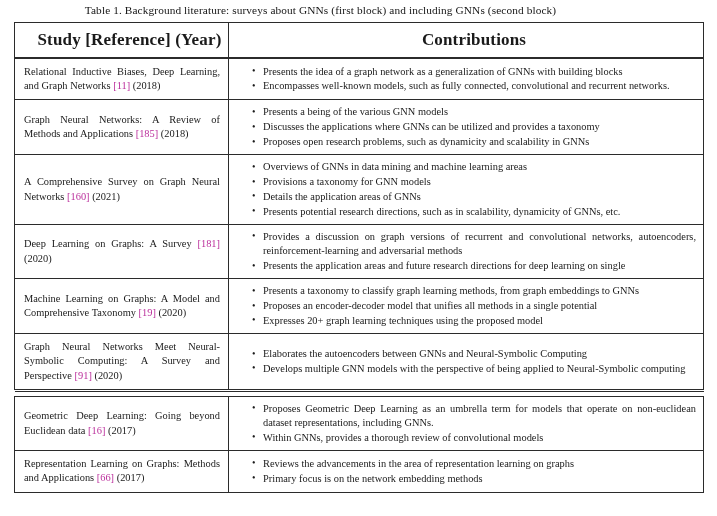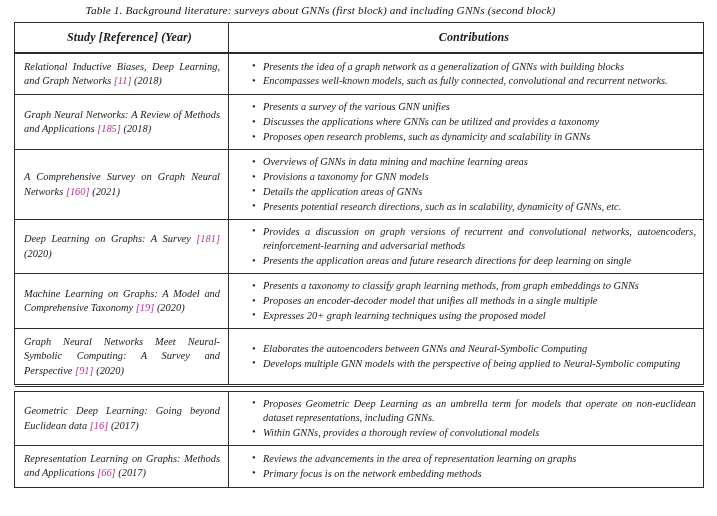--- a/index.html
+++ b/index.html
@@ -14,21 +14,20 @@
     font-family: "Liberation Serif", "DejaVu Serif", serif;
     color: #1a1a1a;
     overflow: hidden;
   }
 
   .page {
     position: relative;
     width: 641px;
     height: 516px;
     box-sizing: border-box;
-    font-style: italic;
   }
 
   
   .caption {
     text-align: center;
     font-size: 11.3px;
     line-height: 14px;
     padding-top: 3px;
     color: #141414;
     letter-spacing: 0.01em;
@@ -58,21 +57,21 @@
   table.lit td {
     border: 1px solid #2b2b2b;
     vertical-align: middle;
     box-sizing: border-box;
   }
 
   
   thead th {
     font-weight: bold;
     text-align: center;
-    font-size: 12px;
+    font-size: 17px;
     padding: 7px 4px 7px 20px;
     border-bottom: 1px solid #2b2b2b;
     letter-spacing: 0.01em;
   }
 
   
   tbody.block-first > tr:first-child > td {
     border-top: 2.2px solid #2b2b2b;
     margin-top: 46px;
   }
@@ -185,21 +184,21 @@
 
         <tr>
           <td class="study">
             <span>Graph Neural Networks: A Review of Methods and Applications</span>
             <span class="cite">[<span>185</span>]</span>
             (<span>2018</span>)
           </td>
           <td class="contrib">
             <ul class="bullets">
               <li>
-                  <span class="txt">Presents a survey of the various GNN unifies</span>
+                  <span class="txt">Presents a being of the various GNN models</span>
                 </li>
               <li>
                   <span class="txt">Discusses the applications where GNNs can be utilized and provides a taxonomy</span>
                 </li>
               <li>
                   <span class="txt">Proposes open research problems, such as dynamicity and scalability in GNNs</span>
                 </li>
             </ul>
           </td>
         </tr>
@@ -251,21 +250,21 @@
             <span>Machine Learning on Graphs: A Model and Comprehensive Taxonomy</span>
             <span class="cite">[<span>19</span>]</span>
             (<span>2020</span>)
           </td>
           <td class="contrib">
             <ul class="bullets">
               <li>
                   <span class="txt">Presents a taxonomy to classify graph learning methods, from graph embeddings to GNNs</span>
                 </li>
               <li>
-                  <span class="txt">Proposes an encoder-decoder model that unifies all methods in a single multiple</span>
+                  <span class="txt">Proposes an encoder-decoder model that unifies all methods in a single potential</span>
                 </li>
               <li>
                   <span class="txt">Expresses 20+ graph learning techniques using the proposed model</span>
                 </li>
             </ul>
           </td>
         </tr>
 
         <tr class="last-of-block">
           <td class="study">

